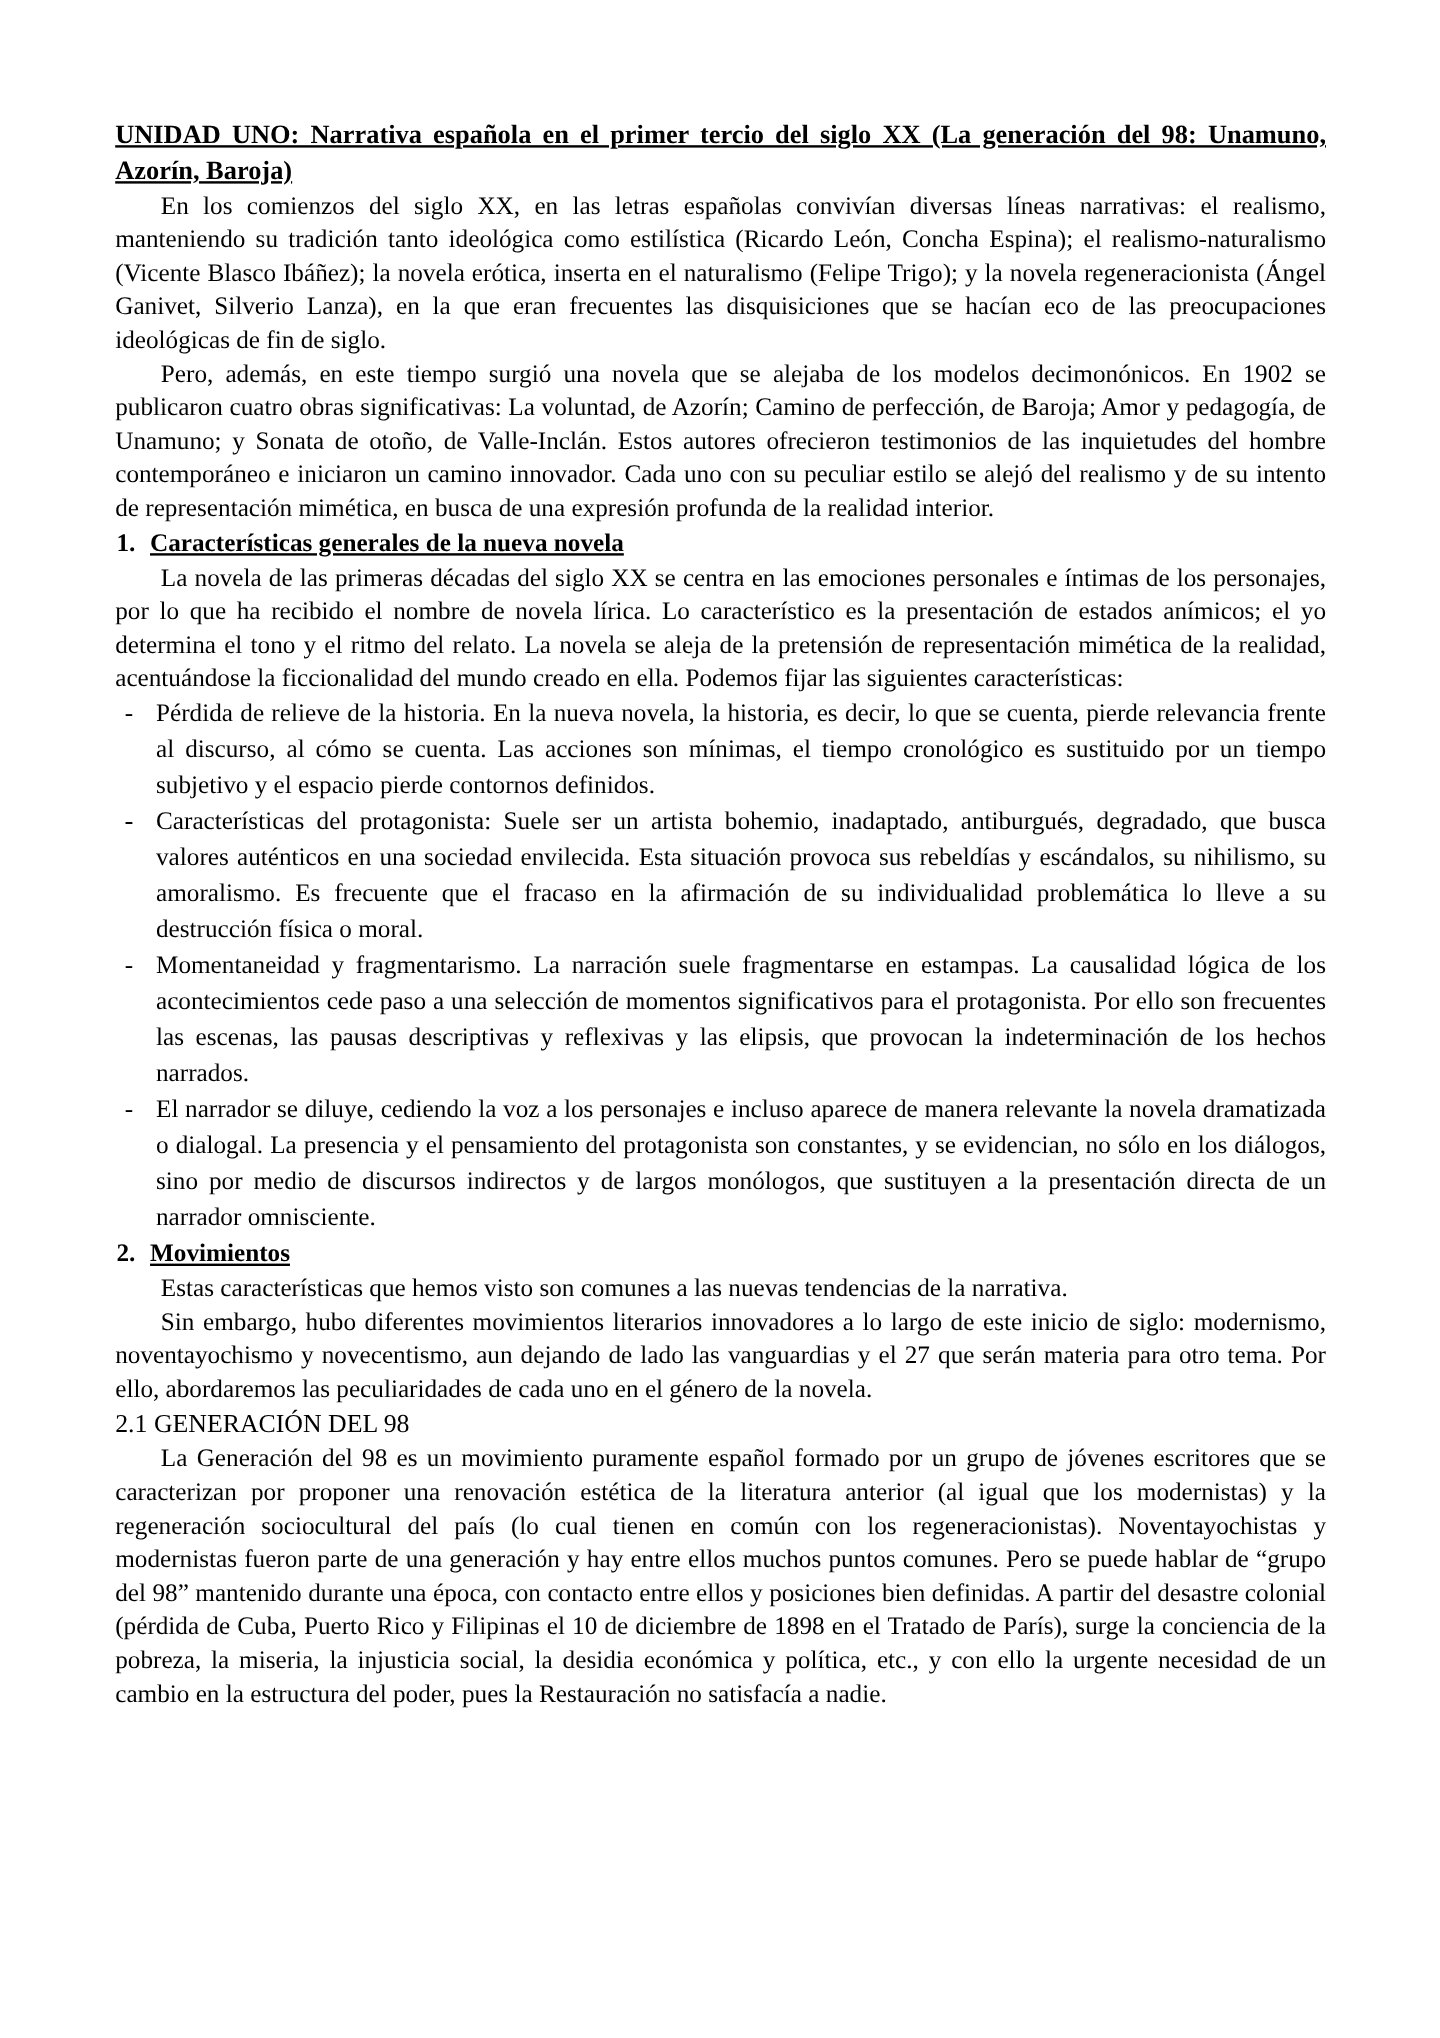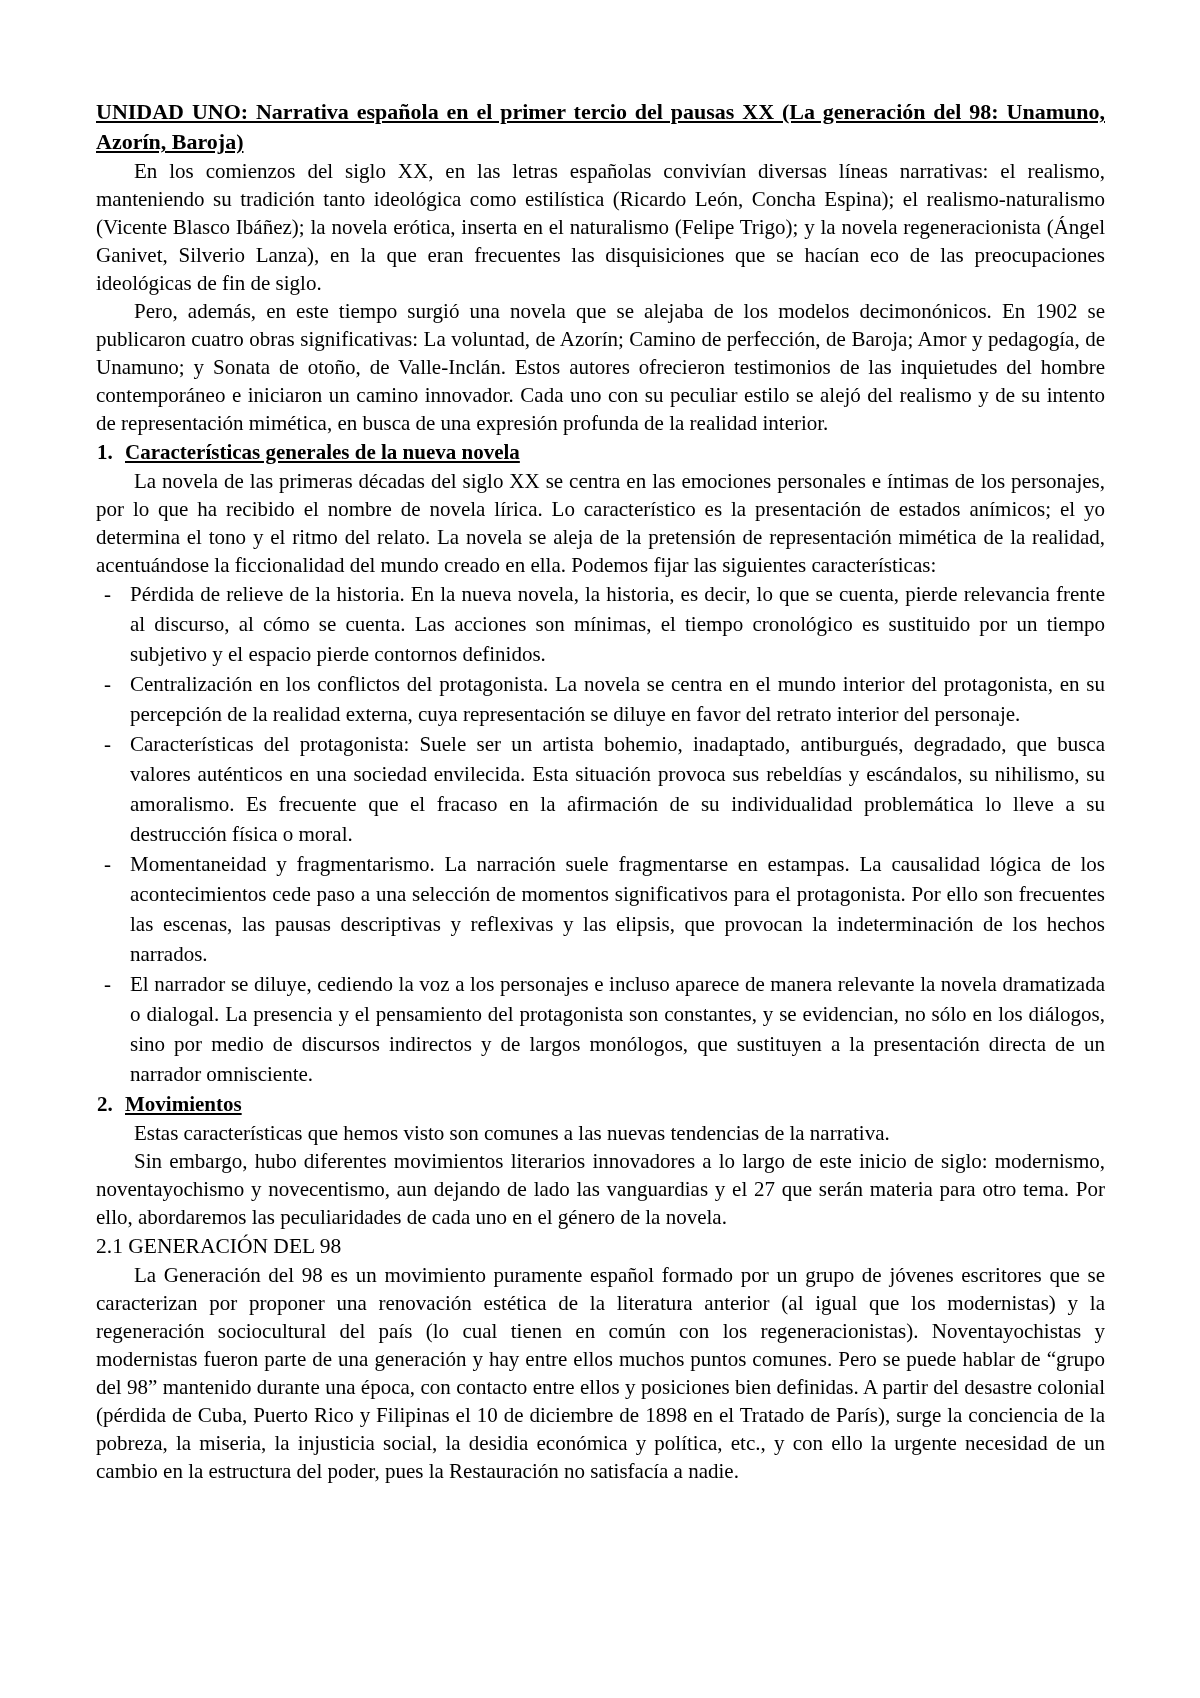--- a/index.html
+++ b/index.html
@@ -68,28 +68,28 @@
     margin: 0;
     font-size: 21.5px;
     line-height: 30px;
     font-weight: normal;
   }
 </style>
 </head>
 <body>
 
 <div class="page">
-  <h1 class="doc-title">UNIDAD UNO: Narrativa española en el primer tercio del pausas XX (La generación del 98: Unamuno, Azorín, Baroja)</h1>
+  <h1 class="doc-title">UNIDAD UNO: Narrativa española en el primer tercio del siglo XX (La generación del 98: Unamuno, Azorín, Baroja)</h1>
   <div id="doc-body">
       <p class="para">En los comienzos del siglo XX, en las letras españolas convivían diversas líneas narrativas: el realismo, manteniendo su tradición tanto ideológica como estilística (Ricardo León, Concha Espina); el realismo-naturalismo (Vicente Blasco Ibáñez); la novela erótica, inserta en el naturalismo (Felipe Trigo); y la novela regeneracionista (Ángel Ganivet, Silverio Lanza), en la que eran frecuentes las disquisiciones que se hacían eco de las preocupaciones ideológicas de fin de siglo.</p>
       <p class="para">Pero, además, en este tiempo surgió una novela que se alejaba de los modelos decimonónicos. En 1902 se publicaron cuatro obras significativas: La voluntad, de Azorín; Camino de perfección, de Baroja; Amor y pedagogía, de Unamuno; y Sonata de otoño, de Valle-Inclán. Estos autores ofrecieron testimonios de las inquietudes del hombre contemporáneo e iniciaron un camino innovador. Cada uno con su peculiar estilo se alejó del realismo y de su intento de representación mimética, en busca de una expresión profunda de la realidad interior.</p>
       <div class="nheading"><span class="num">1.</span><span class="ntext">Características generales de la nueva novela</span></div>
       <p class="para">La novela de las primeras décadas del siglo XX se centra en las emociones personales e íntimas de los personajes, por lo que ha recibido el nombre de novela lírica. Lo característico es la presentación de estados anímicos; el yo determina el tono y el ritmo del relato. La novela se aleja de la pretensión de representación mimética de la realidad, acentuándose la ficcionalidad del mundo creado en ella. Podemos fijar las siguientes características:</p>
       <div class="bullet"><span class="dash">-</span><span>Pérdida de relieve de la historia. En la nueva novela, la historia, es decir, lo que se cuenta, pierde relevancia frente al discurso, al cómo se cuenta. Las acciones son mínimas, el tiempo cronológico es sustituido por un tiempo subjetivo y el espacio pierde contornos definidos.</span></div>
-      <div class="bullet"><span class="dash">-</span><span>Centralización en los conflictos del protagonista. La novela se centra en el mundo interior del protagonista, en su percepción de la realidad externa, cuya representación se diluye en favor del retrato interior del personaje.</span></div>
+      <div class="bullet"><span class="dash">-</span></div>
       <div class="bullet"><span class="dash">-</span><span>Características del protagonista: Suele ser un artista bohemio, inadaptado, antiburgués, degradado, que busca valores auténticos en una sociedad envilecida. Esta situación provoca sus rebeldías y escándalos, su nihilismo, su amoralismo. Es frecuente que el fracaso en la afirmación de su individualidad problemática lo lleve a su destrucción física o moral.</span></div>
       <div class="bullet"><span class="dash">-</span><span>Momentaneidad y fragmentarismo. La narración suele fragmentarse en estampas. La causalidad lógica de los acontecimientos cede paso a una selección de momentos significativos para el protagonista. Por ello son frecuentes las escenas, las pausas descriptivas y reflexivas y las elipsis, que provocan la indeterminación de los hechos narrados.</span></div>
       <div class="bullet"><span class="dash">-</span><span>El narrador se diluye, cediendo la voz a los personajes e incluso aparece de manera relevante la novela dramatizada o dialogal. La presencia y el pensamiento del protagonista son constantes, y se evidencian, no sólo en los diálogos, sino por medio de discursos indirectos y de largos monólogos, que sustituyen a la presentación directa de un narrador omnisciente.</span></div>
       <div class="nheading"><span class="num">2.</span><span class="ntext">Movimientos</span></div>
       <p class="para">Estas características que hemos visto son comunes a las nuevas tendencias de la narrativa.</p>
       <p class="para">Sin embargo, hubo diferentes movimientos literarios innovadores a lo largo de este inicio de siglo: modernismo, noventayochismo y novecentismo, aun dejando de lado las vanguardias y el 27 que serán materia para otro tema. Por ello, abordaremos las peculiaridades de cada uno en el género de la novela.</p>
       <div class="subheading">2.1 GENERACIÓN DEL 98</div>
       <p class="para">La Generación del 98 es un movimiento puramente español formado por un grupo de jóvenes escritores que se caracterizan por proponer una renovación estética de la literatura anterior (al igual que los modernistas) y la regeneración sociocultural del país (lo cual tienen en común con los regeneracionistas). Noventayochistas y modernistas fueron parte de una generación y hay entre ellos muchos puntos comunes. Pero se puede hablar de “grupo del 98” mantenido durante una época, con contacto entre ellos y posiciones bien definidas. A partir del desastre colonial (pérdida de Cuba, Puerto Rico y Filipinas el 10 de diciembre de 1898 en el Tratado de París), surge la conciencia de la pobreza, la miseria, la injusticia social, la desidia económica y política, etc., y con ello la urgente necesidad de un cambio en la estructura del poder, pues la Restauración no satisfacía a nadie.</p>
     </div>
 </div>

